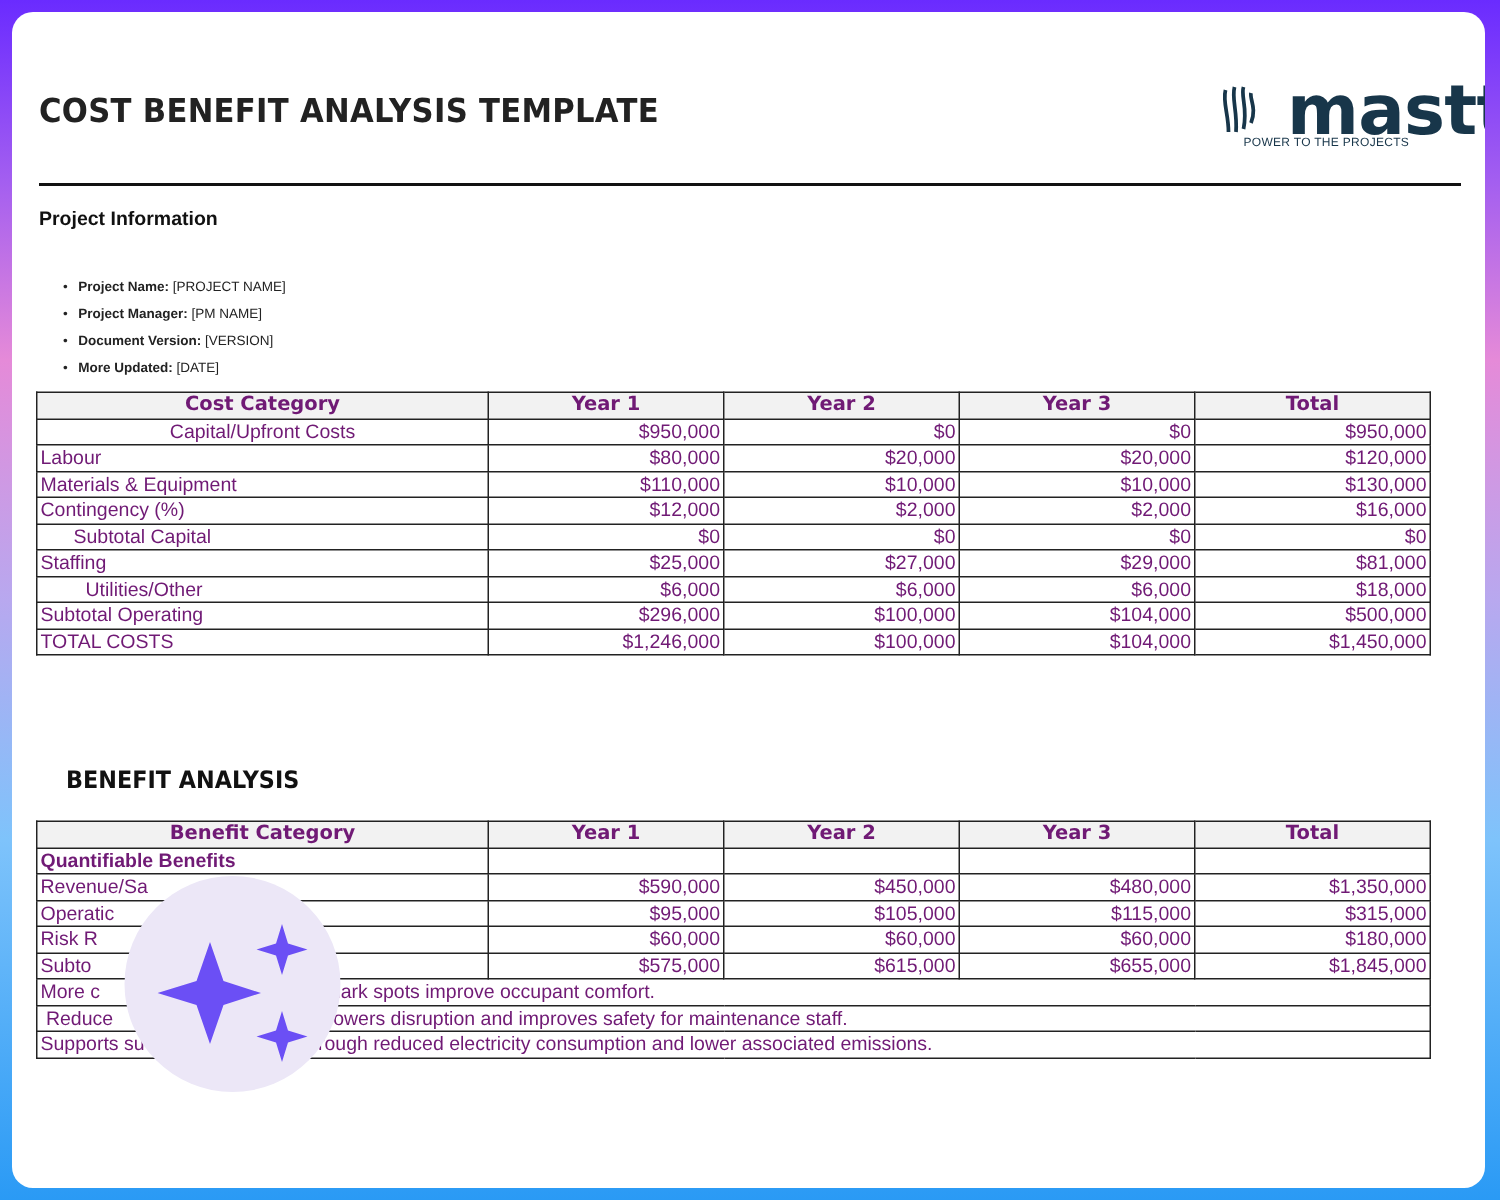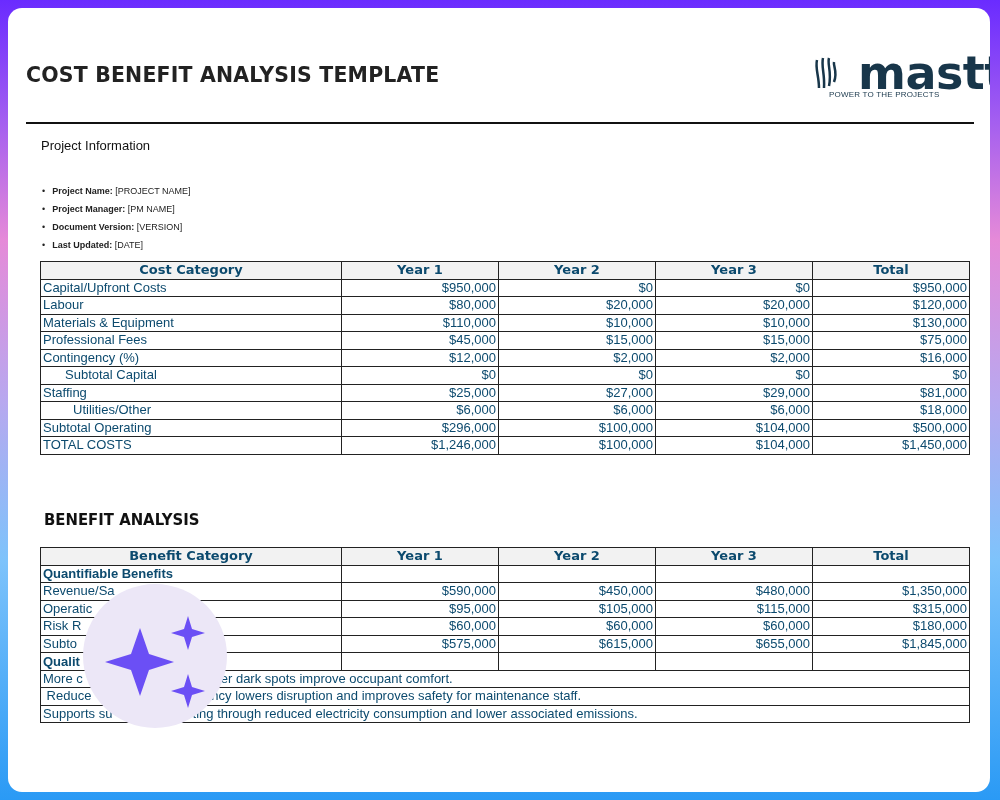--- a/index.html
+++ b/index.html
@@ -15,26 +15,26 @@
   }
   .title {
     position:absolute; left:18px; top:54px;
     font-size:22px; font-weight:bold; color:#222; letter-spacing:0.2px;
     font-family: "DejaVu Sans", sans-serif; transform:scaleX(0.93); transform-origin:left;
   }
   .logo { position:absolute; left:805px; top:42px; width:160px; height:60px; }
   .logo-word { position:absolute; left:45px; top:-4px; font-size:46px; font-weight:bold; color:#18364a; font-family:"DejaVu Sans", sans-serif; letter-spacing:-0.5px;text-align:center; }
   .logo-tag { position:absolute; left:16px; top:40px; font-size:8px; color:#18364a; letter-spacing:0.2px; white-space:nowrap; }
   .rule { position:absolute; left:18px; top:114px; width:948px; height:2px; background:#111; }
-  .section-h { position:absolute; left:33px; top:130px; font-size:13px; font-weight:normal; color:#111; }
+  .section-h { position:absolute; left:18px; top:130px; font-size:13px; font-weight:bold; color:#111; }
   .info { position:absolute; left:22px; top:162px; margin:12px; padding:0; list-style:none; font-size:9px; color:#222; }
   .info li { height:18px; line-height:18px; }
   .info li::before { content:"•"; margin-right:7px; }
   .info b { font-weight:bold; }
-  table.grid { position:absolute; left:32px; border-collapse:collapse; font-size:13px; color:#0c4a6e; table-layout:fixed; }
+  table.grid { position:absolute; left:16px; border-collapse:collapse; font-size:13px; color:#701a75; table-layout:fixed; }
   table.grid td, table.grid th { border:1px solid #222; padding:0 2px; height:16.5px; line-height:16px; white-space:nowrap; overflow:hidden; }
   table.grid th { background:#f2f2f2; font-weight:bold; text-align:center; font-family:"DejaVu Sans", sans-serif; font-size:13px; }
   table.grid td.num { text-align:right; }
   table.grid td.bold { font-weight:bold; }
   .cost { top:253px; }
   .benefit-h { position:absolute; left:36px; top:502px; font-size:16px; font-weight:bold; color:#111; font-family:"DejaVu Sans", sans-serif; transform:scaleX(0.93); transform-origin:left; }
   .benefit { top:539px; }
   .tall td { height:22px; }
   .overlay { position:absolute; left:75px; top:576px; width:144px; height:144px; border-radius:50%; background:#ece7f7; }
 </style>
@@ -55,21 +55,21 @@
     <div class="logo-tag">POWER TO THE PROJECTS</div>
   </div>
 
   <div class="rule"></div>
 
   <div class="section-h">Project Information</div>
   <ul class="info">
     <li><b>Project Name:</b> <span>[PROJECT NAME]</span></li>
     <li><b>Project Manager:</b> <span>[PM NAME]</span></li>
     <li><b>Document Version:</b> <span>[VERSION]</span></li>
-    <li><b>Last Updated:</b> <span>[DATE]</span></li>
+    <li><b>More Updated:</b> <span>[DATE]</span></li>
   </ul>
 
   <table class="grid cost">
     <colgroup>
         <col style="width:301px">
         <col style="width:157px">
         <col style="width:157px">
         <col style="width:157px">
         <col style="width:157px">
       </colgroup>
@@ -77,46 +77,39 @@
         <tr>
       <th>Cost Category</th>
       <th>Year 1</th>
       <th>Year 2</th>
       <th>Year 3</th>
       <th>Total</th>
     </tr>
       </thead>
     <tbody id="cost-body">
         <tr>
-          <td style="white-space: pre;">Capital/Upfront Costs</td>
+          <td style="white-space: pre; text-align: center;">Capital/Upfront Costs</td>
           <td class="num">$950,000</td>
           <td class="num">$0</td>
           <td class="num">$0</td>
           <td class="num">$950,000</td>
         </tr>
         <tr>
           <td style="white-space: pre;">Labour</td>
           <td class="num">$80,000</td>
           <td class="num">$20,000</td>
           <td class="num">$20,000</td>
           <td class="num">$120,000</td>
         </tr>
         <tr>
           <td style="white-space: pre;">Materials &amp; Equipment</td>
           <td class="num">$110,000</td>
           <td class="num">$10,000</td>
           <td class="num">$10,000</td>
           <td class="num">$130,000</td>
-        </tr>
-        <tr>
-          <td style="white-space: pre;">Professional Fees</td>
-          <td class="num">$45,000</td>
-          <td class="num">$15,000</td>
-          <td class="num">$15,000</td>
-          <td class="num">$75,000</td>
         </tr>
         <tr>
           <td style="white-space: pre;">Contingency (%)</td>
           <td class="num">$12,000</td>
           <td class="num">$2,000</td>
           <td class="num">$2,000</td>
           <td class="num">$16,000</td>
         </tr>
         <tr>
           <td style="white-space: pre; padding-left: 24px;">Subtotal Capital</td>
@@ -208,27 +201,20 @@
         </tr>
         <tr>
           <td style="white-space: pre;">Subto</td>
           <td class="num">$575,000</td>
           <td class="num">$615,000</td>
           <td class="num">$655,000</td>
           <td class="num">$1,845,000</td>
         </tr>
       </tbody>
     <tbody>
-      <tr class="tall">
-        <td class="bold" style="vertical-align:bottom">Qualit</td>
-          <td></td>
-          <td></td>
-          <td></td>
-          <td></td>
-      </tr>
       <tr>
           <td colspan="5" style="white-space:pre">More c                    els and fewer dark spots improve occupant comfort.</td>
         </tr>
       <tr>
           <td colspan="5" style="white-space:pre"> Reduce                   nt frequency lowers disruption and improves safety for maintenance staff.</td>
         </tr>
       <tr>
           <td colspan="5" style="white-space:pre">Supports su          ty reporting through reduced electricity consumption and lower associated emissions.</td>
         </tr>
     </tbody>

